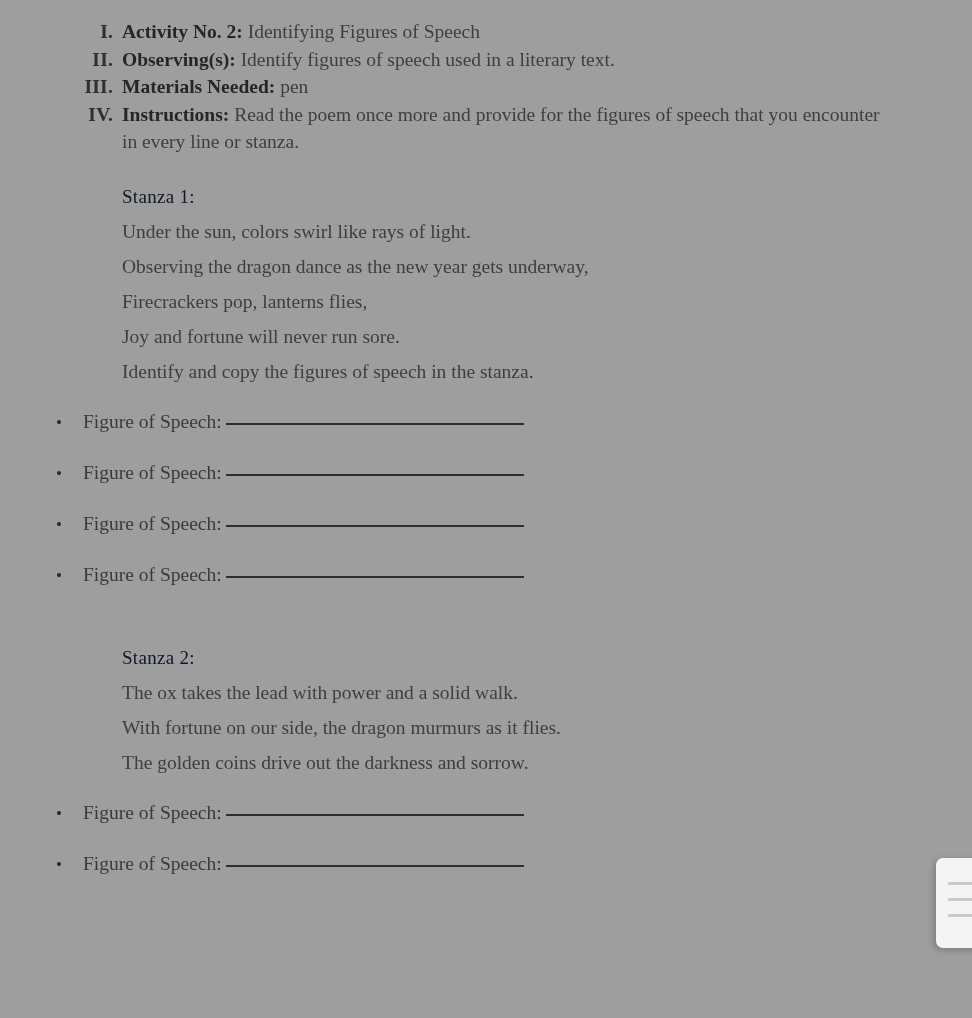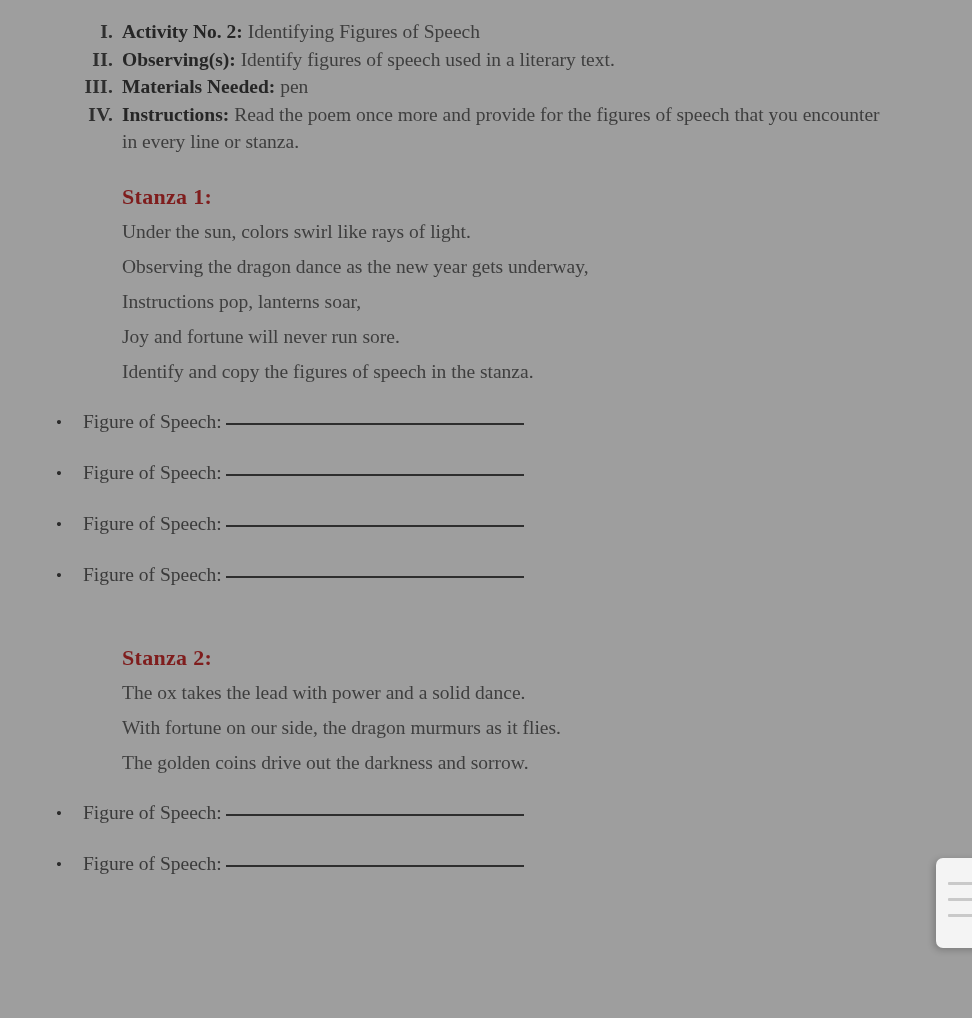--- a/index.html
+++ b/index.html
@@ -56,23 +56,23 @@
     font-weight: bold;
     margin-top: 33px;
   }
 
   
   .stanza-block {
     margin-left: 122px;
     max-width: 790px;
   }
   .stanza-title {
-    font-size: 22px;
-    font-weight: bold;
-    color: #7f1d1d;
+    font-size: 19px;
+    font-weight: normal;
+    color: #0f172a;
     letter-spacing: 0.3px;
     line-height: 24px;
   }
   .poem-line {
     font-size: 19.5px;
     line-height: 24px;
     color: #3e3e3e;
     margin-top: 11px;
     white-space: pre-wrap;
   }
@@ -163,21 +163,21 @@
       <span class="roman-body"><b>Instructions:</b><span> Read the poem once more and provide for the figures of speech that you encounter in every line or stanza.</span></span>
     </li>
   </ul>
 
   <div class="gap-medium"></div>
 
   <div class="stanza-block">
     <div class="stanza-title">Stanza 1:</div>
     <div class="poem-line">Under the sun, colors swirl like rays of light.</div>
     <div class="poem-line">Observing the dragon dance as the new year gets underway,</div>
-    <div class="poem-line">Instructions pop, lanterns soar,</div>
+    <div class="poem-line">Firecrackers pop, lanterns flies,</div>
     <div class="poem-line">Joy and fortune will never run sore.</div>
     <div class="poem-line">Identify and copy the figures of speech in the stanza.</div>
   </div>
 
   <ul class="answer-list">
     <li class="answer-item">
       <span class="answer-bullet">•</span>
       <span class="answer-label">Figure of Speech:</span>
       <span class="answer-rule"></span>
     </li>
@@ -195,21 +195,21 @@
       <span class="answer-bullet">•</span>
       <span class="answer-label">Figure of Speech:</span>
       <span class="answer-rule"></span>
     </li>
   </ul>
 
   <div class="gap-large"></div>
 
   <div class="stanza-block">
     <div class="stanza-title">Stanza 2:</div>
-    <div class="poem-line">The ox takes the lead with power and a solid dance.</div>
+    <div class="poem-line">The ox takes the lead with power and a solid walk.</div>
     <div class="poem-line">With fortune on our side, the dragon murmurs as it flies.</div>
     <div class="poem-line">The golden coins drive out the darkness and sorrow.</div>
   </div>
 
   <ul class="answer-list">
     <li class="answer-item">
       <span class="answer-bullet">•</span>
       <span class="answer-label">Figure of Speech:</span>
       <span class="answer-rule"></span>
     </li>

